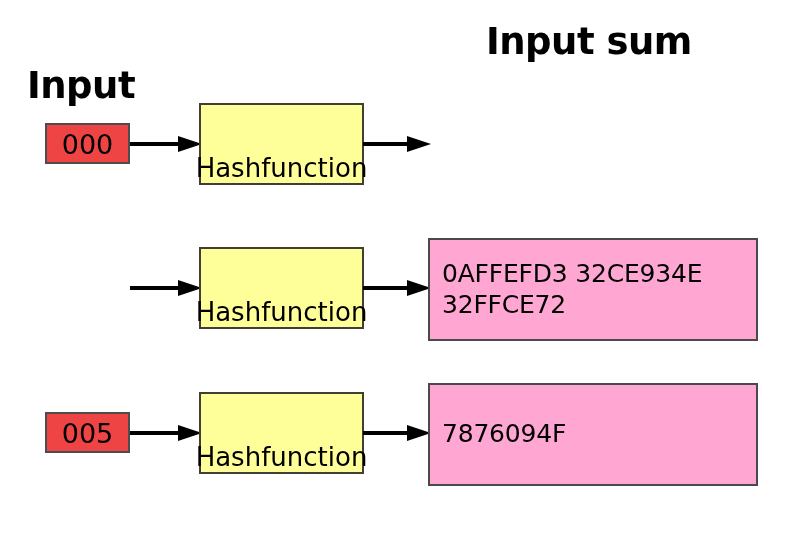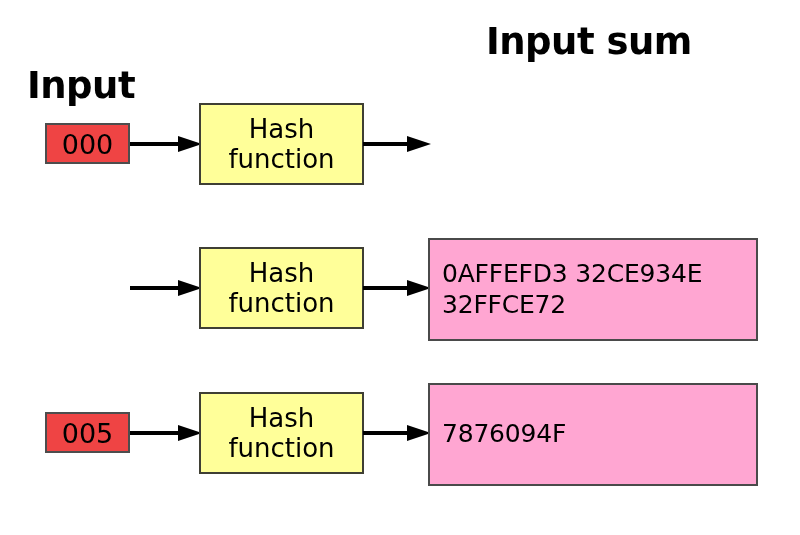--- a/index.html
+++ b/index.html
@@ -79,23 +79,23 @@
   }
 
   
   .func-box {
     left: 199px;
     top: 15px;
     width: 165px;
     height: 82px;
     background: #ffff99;
     border-color: #3f3f34;
-    flex-direction: column;
+    flex-direction: row;
     justify-content: center;
-    align-items: center;
+    align-items: flex-end;
   }
   .func-box .func-line {
     font-size: 26px;
     line-height: 1.16;
     white-space: nowrap;
   }
 
   
   .hash-box {
     left: 428px;

